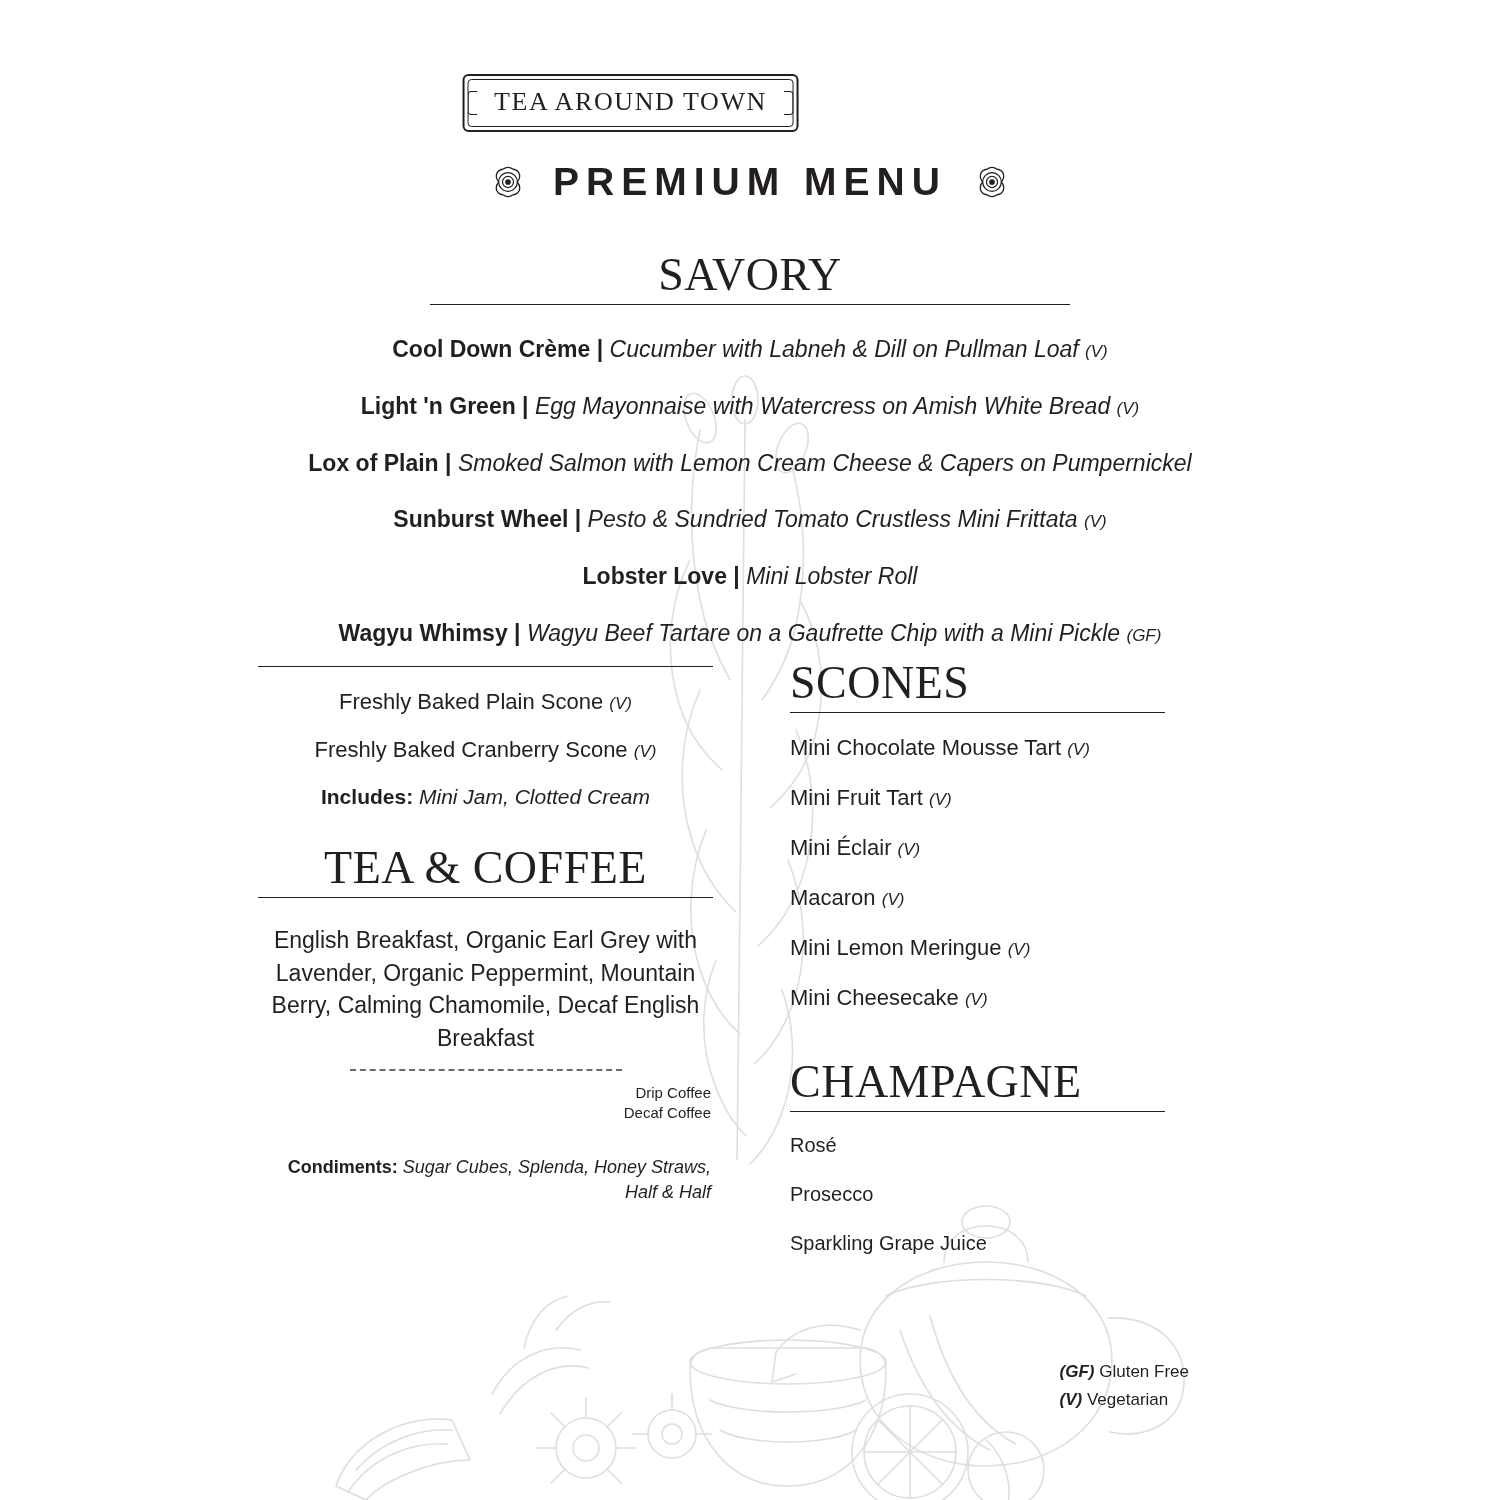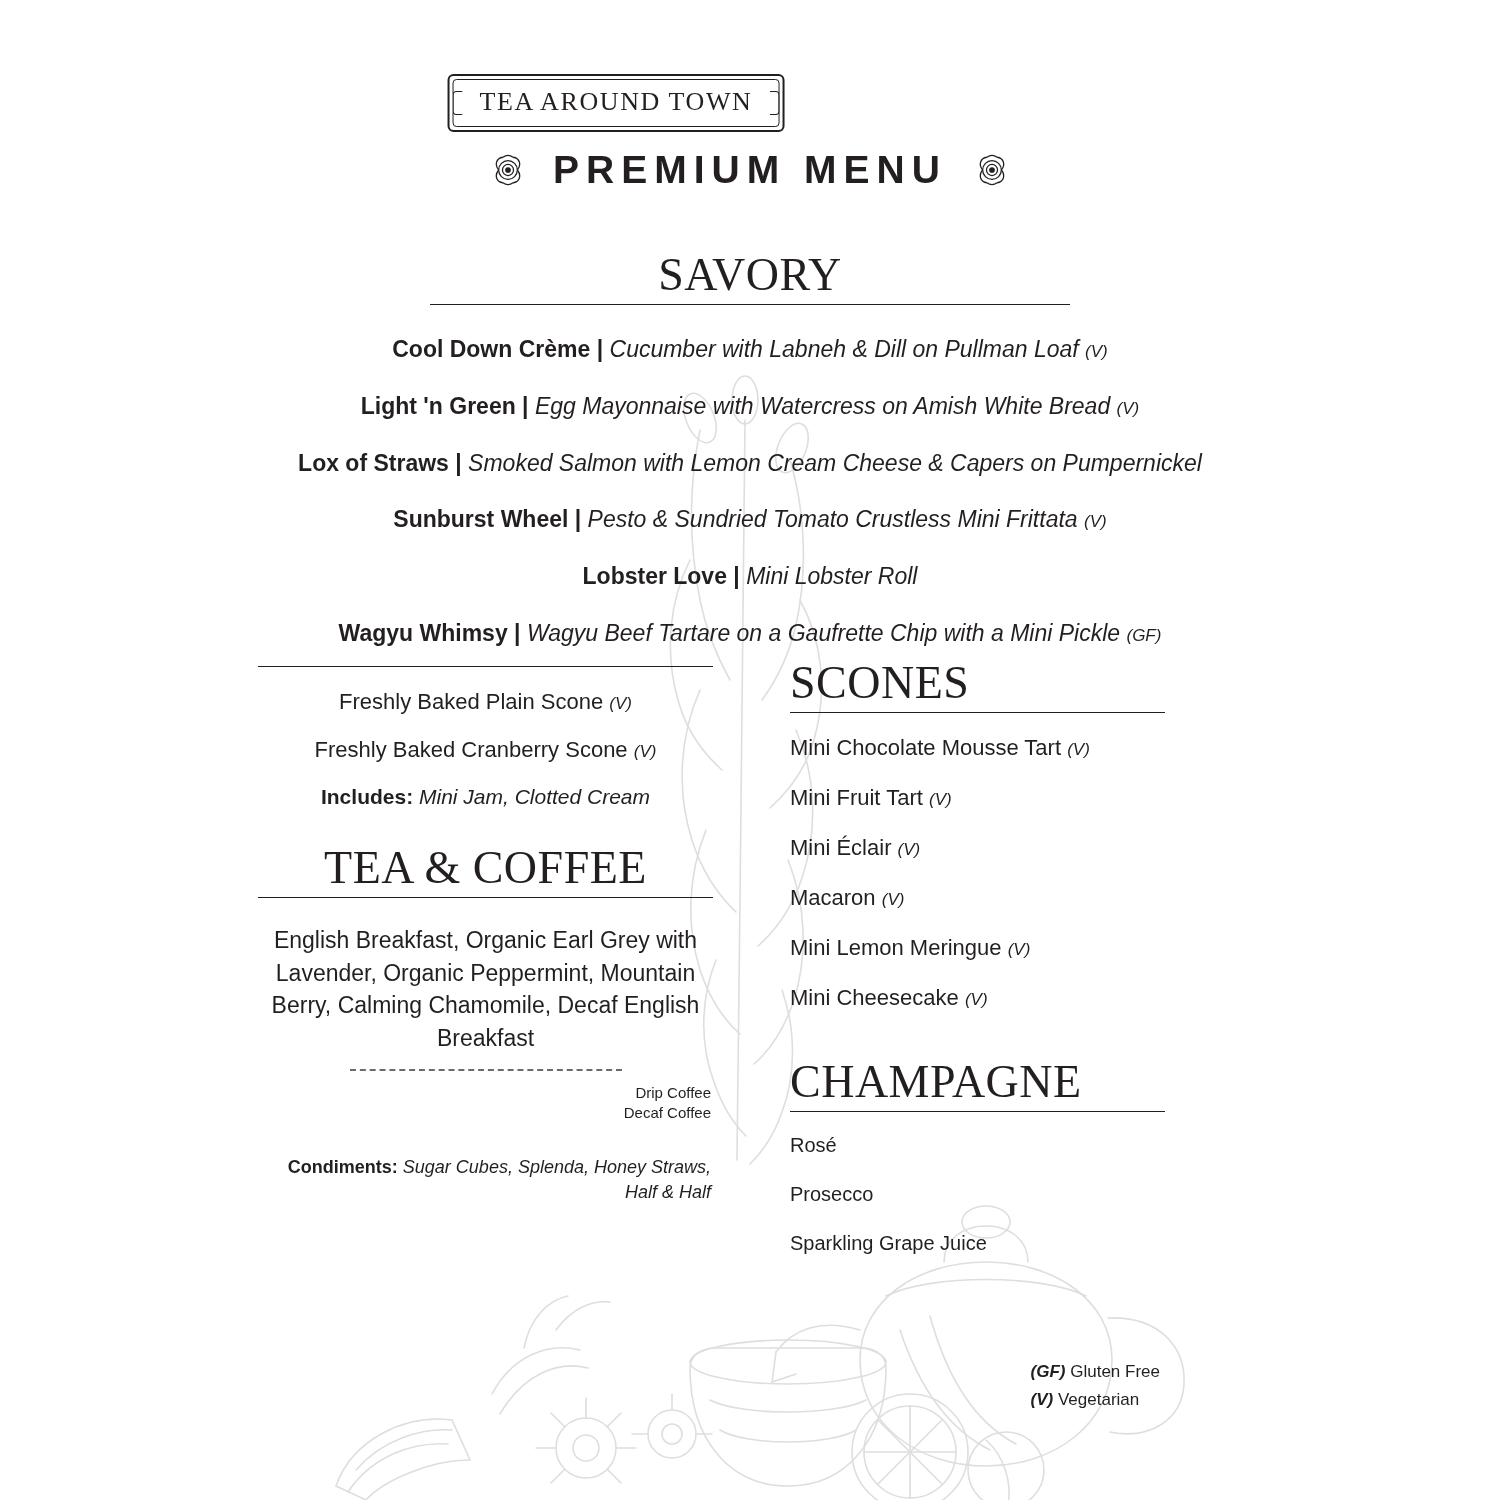--- a/index.html
+++ b/index.html
@@ -13,20 +13,21 @@
     font-family: "Liberation Sans", sans-serif;
     color: #231f20;
     position: relative;
     overflow: hidden;
   }
 
   .page {
     position: relative;
     width: 1232px;
     height: 1500px;
+    padding-left: 29px;
   }
 
   
   .bg-art {
     position: absolute;
     left: 0; top: 0;
     width: 1500px; height: 1500px;
     pointer-events: none;
     z-index: 0;
   }
@@ -64,21 +65,21 @@
     height: 22px;
     border: 1px solid #231f20;
     transform: translateY(-50%);
   }
   .logo-notch.left { left: -1px; border-right: none; border-radius: 4px 0 0 4px; }
   .logo-notch.right { right: -1px; border-left: none; border-radius: 0 4px 4px 0; }
 
   
   .title-row {
     position: absolute;
-    top: 148px;
+    top: 160px;
     left: 0;
     width: 1500px;
     display: flex;
     justify-content: center;
     align-items: center;
     gap: 28px;
     z-index: 2;
   }
   .title-text {
     font-family: "Liberation Sans", sans-serif;
@@ -317,21 +318,21 @@
         <span class="nm">Cool Down Crème |</span>
         <span class="ds">Cucumber with Labneh &amp; Dill on Pullman Loaf</span>
         <span class="tag">(V)</span>
       </div>
       <div class="savory-item">
         <span class="nm">Light 'n Green |</span>
         <span class="ds">Egg Mayonnaise with Watercress on Amish White Bread</span>
         <span class="tag">(V)</span>
       </div>
       <div class="savory-item">
-        <span class="nm">Lox of Straws |</span>
+        <span class="nm">Lox of Plain |</span>
         <span class="ds">Smoked Salmon with Lemon Cream Cheese &amp; Capers on Pumpernickel</span>
         <span class="tag"></span>
       </div>
       <div class="savory-item">
         <span class="nm">Sunburst Wheel |</span>
         <span class="ds">Pesto &amp; Sundried Tomato Crustless Mini Frittata</span>
         <span class="tag">(V)</span>
       </div>
       <div class="savory-item">
         <span class="nm">Lobster Love |</span>

